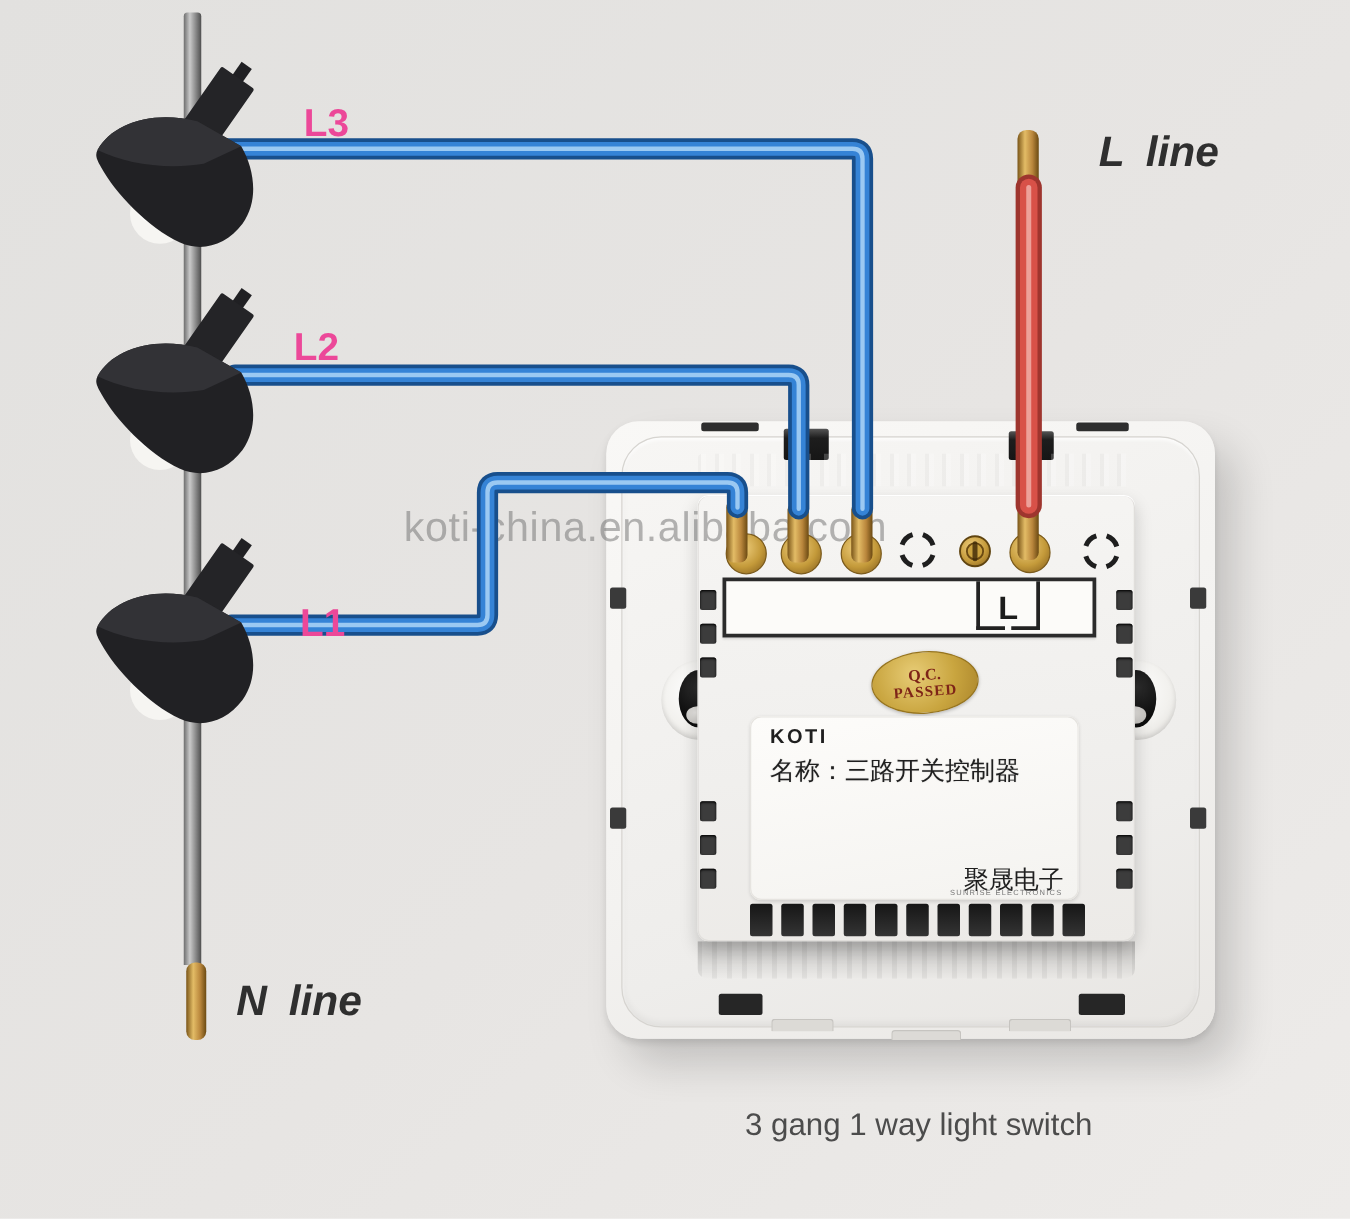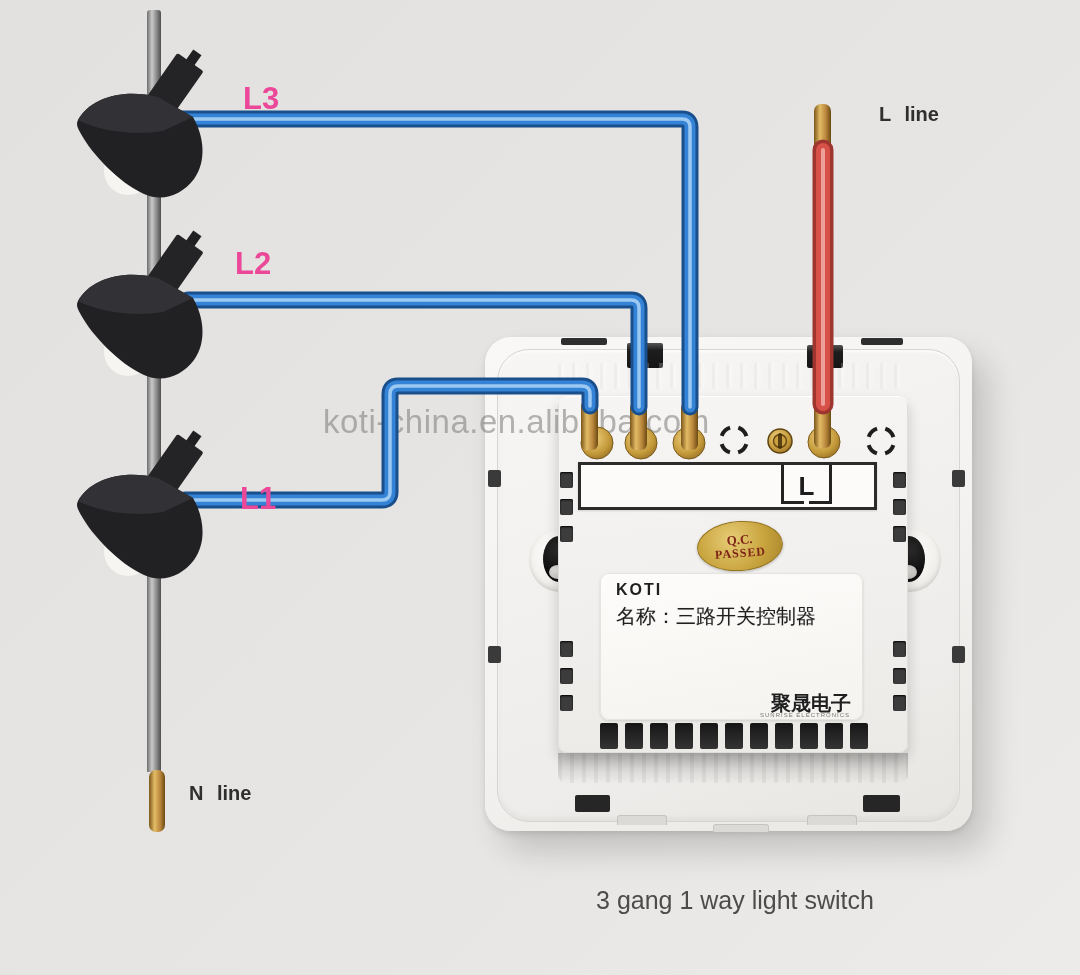--- a/index.html
+++ b/index.html
@@ -98,35 +98,35 @@
   
   #prodlabel{
     left:42px;top:177px;width:263px;height:147px;border-radius:9px;
     background:linear-gradient(170deg,#fdfcfa,#f4f3f0);
     box-shadow:inset 0 0 0 1px #e6e4e0, 0 1px 3px rgba(0,0,0,.12);
     padding:8px 0 0 16px;box-sizing:border-box;color:#1f1f1f;
   }
   #prodlabel .brand{font-size:16px;font-weight:bold;letter-spacing:2px;}
   #prodlabel .row{font-size:20px;font-weight:normal;margin-top:4px;white-space:nowrap;
     text-shadow:0 0 1px rgba(0,0,0,.25);}
-  #prodlabel .company{position:absolute;right:12px;top:117px;font-size:20px;font-weight:bold;text-align:center;}
+  #prodlabel .company{position:absolute;right:12px;top:117px;font-size:20px;font-weight:normal;text-align:center;}
   #prodlabel .companysub{position:absolute;right:13px;top:139px;font-size:6px;color:#777;letter-spacing:1px;}
 
   
   #watermark{
     left:323px;top:403px;z-index:2;font-size:33px;color:#6f6f6f;opacity:.5;
     letter-spacing:.5px;white-space:nowrap;
   }
 
   
   #overlay{left:0;top:0;z-index:3;}
 
   
   .wire-label{z-index:4;font-size:31px;font-weight:bold;color:#ec4899;}
-  .line-label{z-index:4;font-size:20px;font-weight:bold;color:#2f2f2f;word-spacing:8px;}
+  .line-label{z-index:4;font-size:34px;font-weight:bold;color:#2f2f2f;word-spacing:8px;font-style:italic;}
   #caption{
     left:535px;top:886px;width:400px;z-index:4;text-align:center;
     font-size:25px;color:#4c4c4c;
   }
 </style>
 </head>
 <body>
 
 <div class="abs" id="pole"></div>
 
@@ -302,18 +302,18 @@
     <g transform="translate(126,55) rotate(35)">
       <rect x="-5" y="-46" width="10" height="15" fill="#202023"></rect>
       <rect x="-16" y="-34" width="32" height="64" rx="2" fill="#242427"></rect>
     </g>
     <path d="M33,85 C45,63 78,53 113,62 L148,82 C159,101 162,126 149,144 C136,161 117,167 99,159 C73,147 47,119 36,99 C32,92 31,89 33,85 Z" fill="#212124"></path>
     <path d="M33,85 C45,63 78,53 113,62 L148,82 L118,96 C88,101 55,96 33,85 Z" fill="#323236"></path>
   </g>
 </svg>
 
 <div class="abs wire-label" style="left:243px;top:81px;">L3</div>
-<div class="abs wire-label" style="left:235px;top:246px;">L2</div>
+<div class="abs wire-label" style="left:235px;top:260px;">L2</div>
 <div class="abs wire-label" style="left:240px;top:481px;">L1</div>
 <div class="abs line-label" style="left:879px;top:103px;">L line</div>
 <div class="abs line-label" style="left:189px;top:782px;">N line</div>
 
 <div class="abs" id="caption">3 gang 1 way light switch</div>
 
 </body></html>

